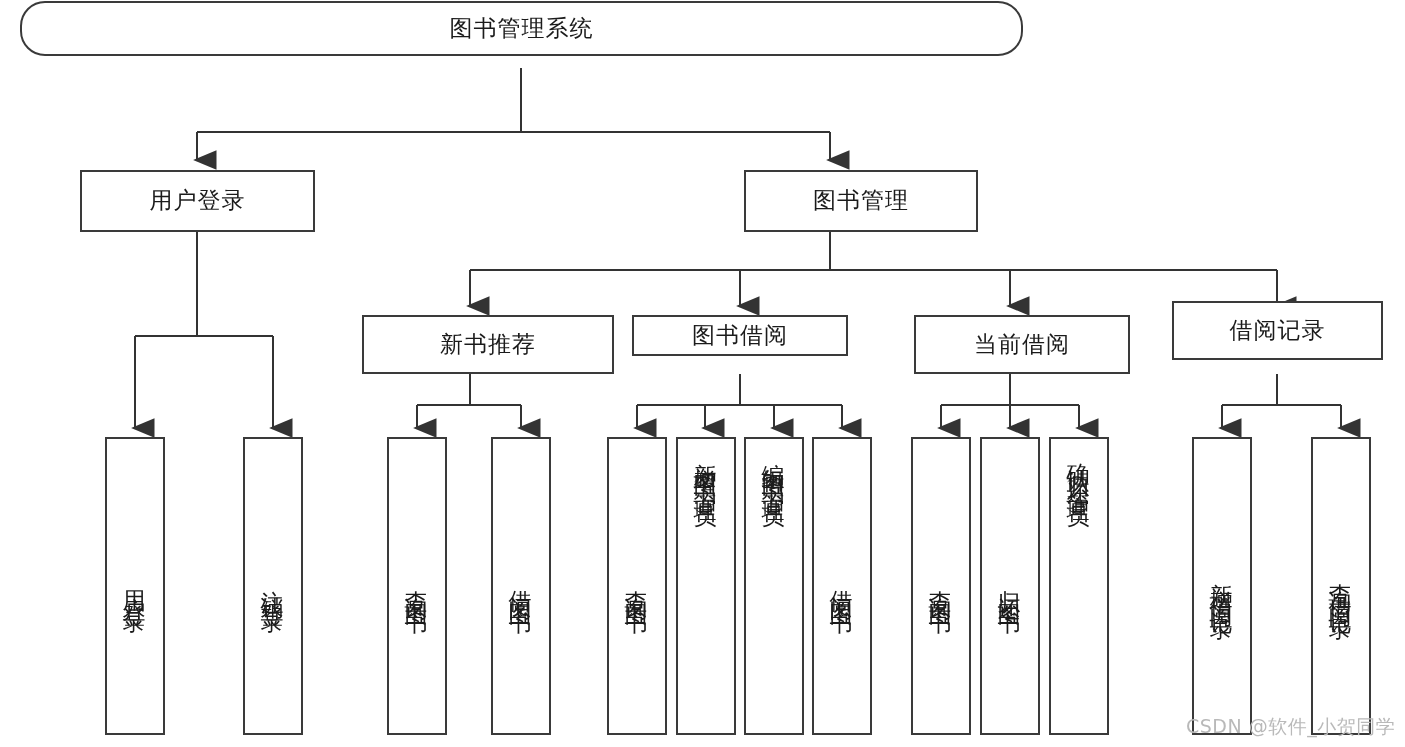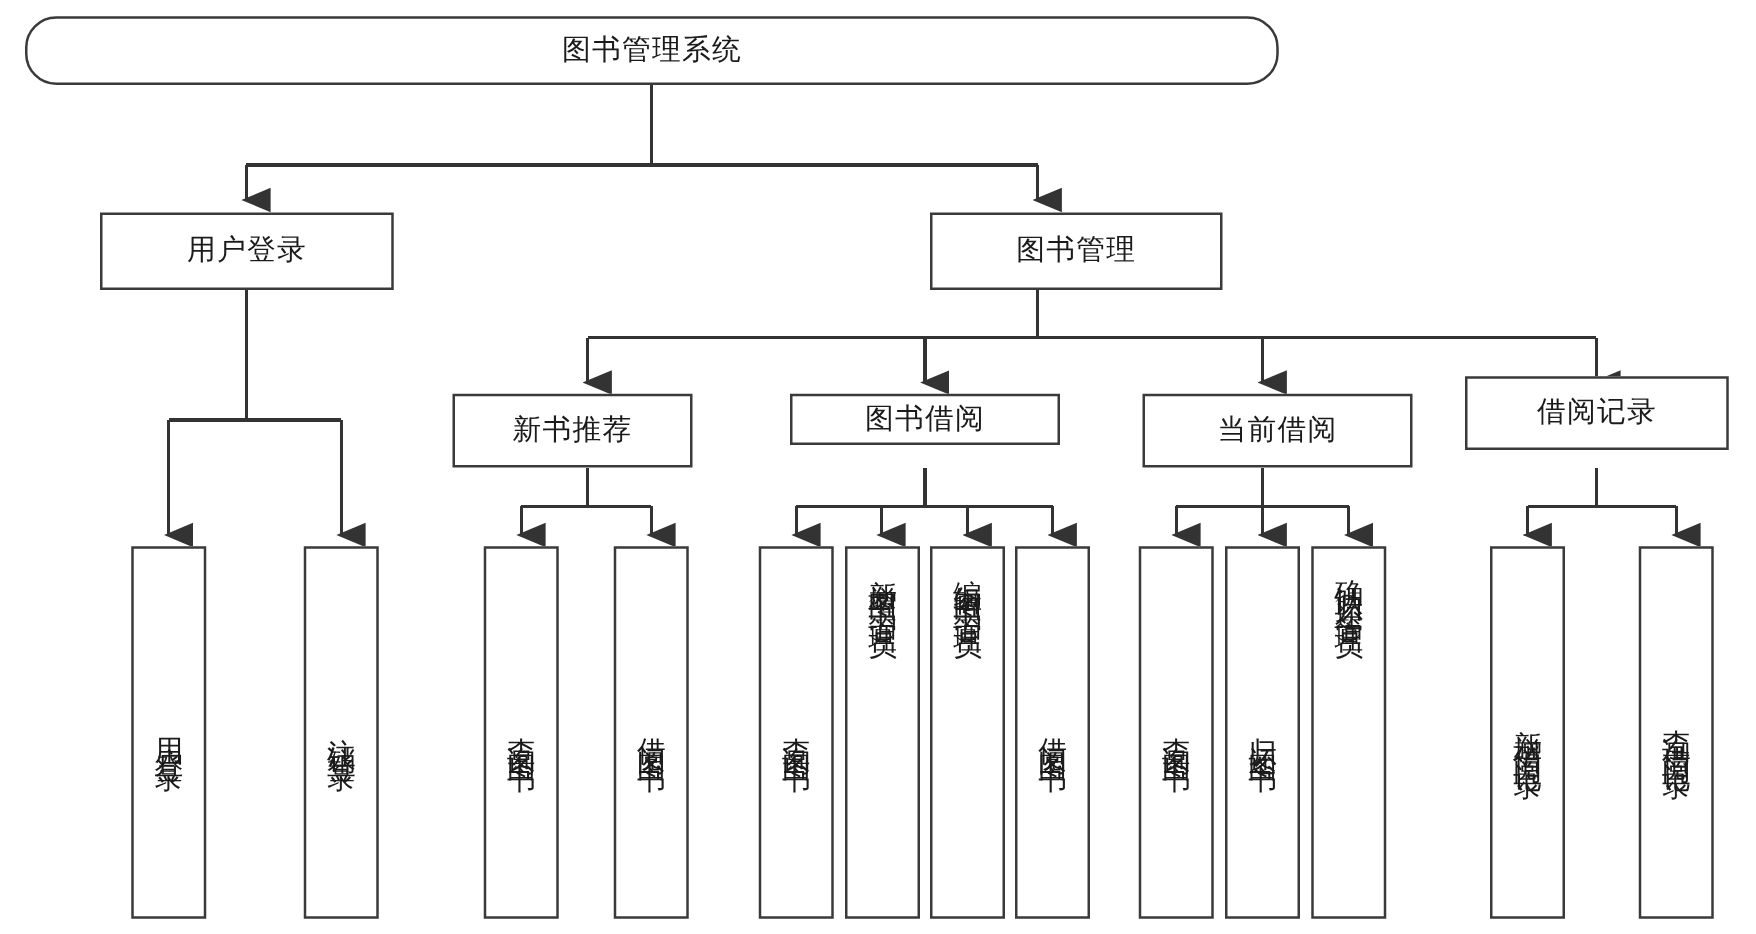--- a/index.html
+++ b/index.html
@@ -122,27 +122,27 @@
       <path d="M 1010 405 L 1010 428" marker-end="url(#arrow)"></path>
       <path d="M 1079 405 L 1079 428" marker-end="url(#arrow)"></path>
 
       <path d="M 1277 374 L 1277 405"></path>
       <path d="M 1222 405 L 1341 405"></path>
       <path d="M 1222 405 L 1222 428" marker-end="url(#arrow)"></path>
       <path d="M 1341 405 L 1341 428" marker-end="url(#arrow)"></path>
     </g>
   </svg>
 
-  <div class="node h-node root" style="left:20px;top:13px;width:1003px;height:55px;border-radius:25px;">图书管理系统</div>
+  <div class="node h-node root" style="left:20px;top:1px;width:1003px;height:55px;border-radius:25px;">图书管理系统</div>
 
   <div class="node h-node" style="left:80px;top:170px;width:235px;height:62px;">用户登录</div>
 
   <div class="node h-node" style="left:744px;top:170px;width:234px;height:62px;">图书管理</div>
 
-  <div class="node h-node" style="left:362px;top:315px;width:192px;height:59px;">新书推荐</div>
+  <div class="node h-node" style="left:362px;top:315px;width:252px;height:59px;">新书推荐</div>
 
   <div class="node h-node" style="left:632px;top:315px;width:216px;height:41px;">图书借阅</div>
 
   <div class="node h-node" style="left:902px;top:315px;width:216px;height:59px;margin-left:12px;">当前借阅</div>
 
   <div class="node h-node" style="left:1172px;top:301px;width:211px;height:59px;">借阅记录</div>
 
   <div class="node v-node" style="left:105px;top:437px;width:60px;height:298px;">用户登录</div>
 
   <div class="node v-node" style="left:243px;top:437px;width:60px;height:298px;">注销登录</div>
@@ -162,14 +162,15 @@
   <div class="node v-node" style="left:911px;top:437px;width:60px;height:298px;">查询图书</div>
 
   <div class="node v-node" style="left:980px;top:437px;width:60px;height:298px;">归还图书</div>
 
   <div class="node v-node v-long" style="left:1049px;top:437px;width:60px;height:298px;">确认归还（管理员）</div>
 
   <div class="node v-node" style="left:1192px;top:437px;width:60px;height:298px;">新增借阅记录</div>
 
   <div class="node v-node" style="left:1311px;top:437px;width:60px;height:298px;">查询借阅记录</div>
 
+  <div class="watermark">CSDN @软件_小贺同学</div>
 
 </div>
 
 </body></html>

